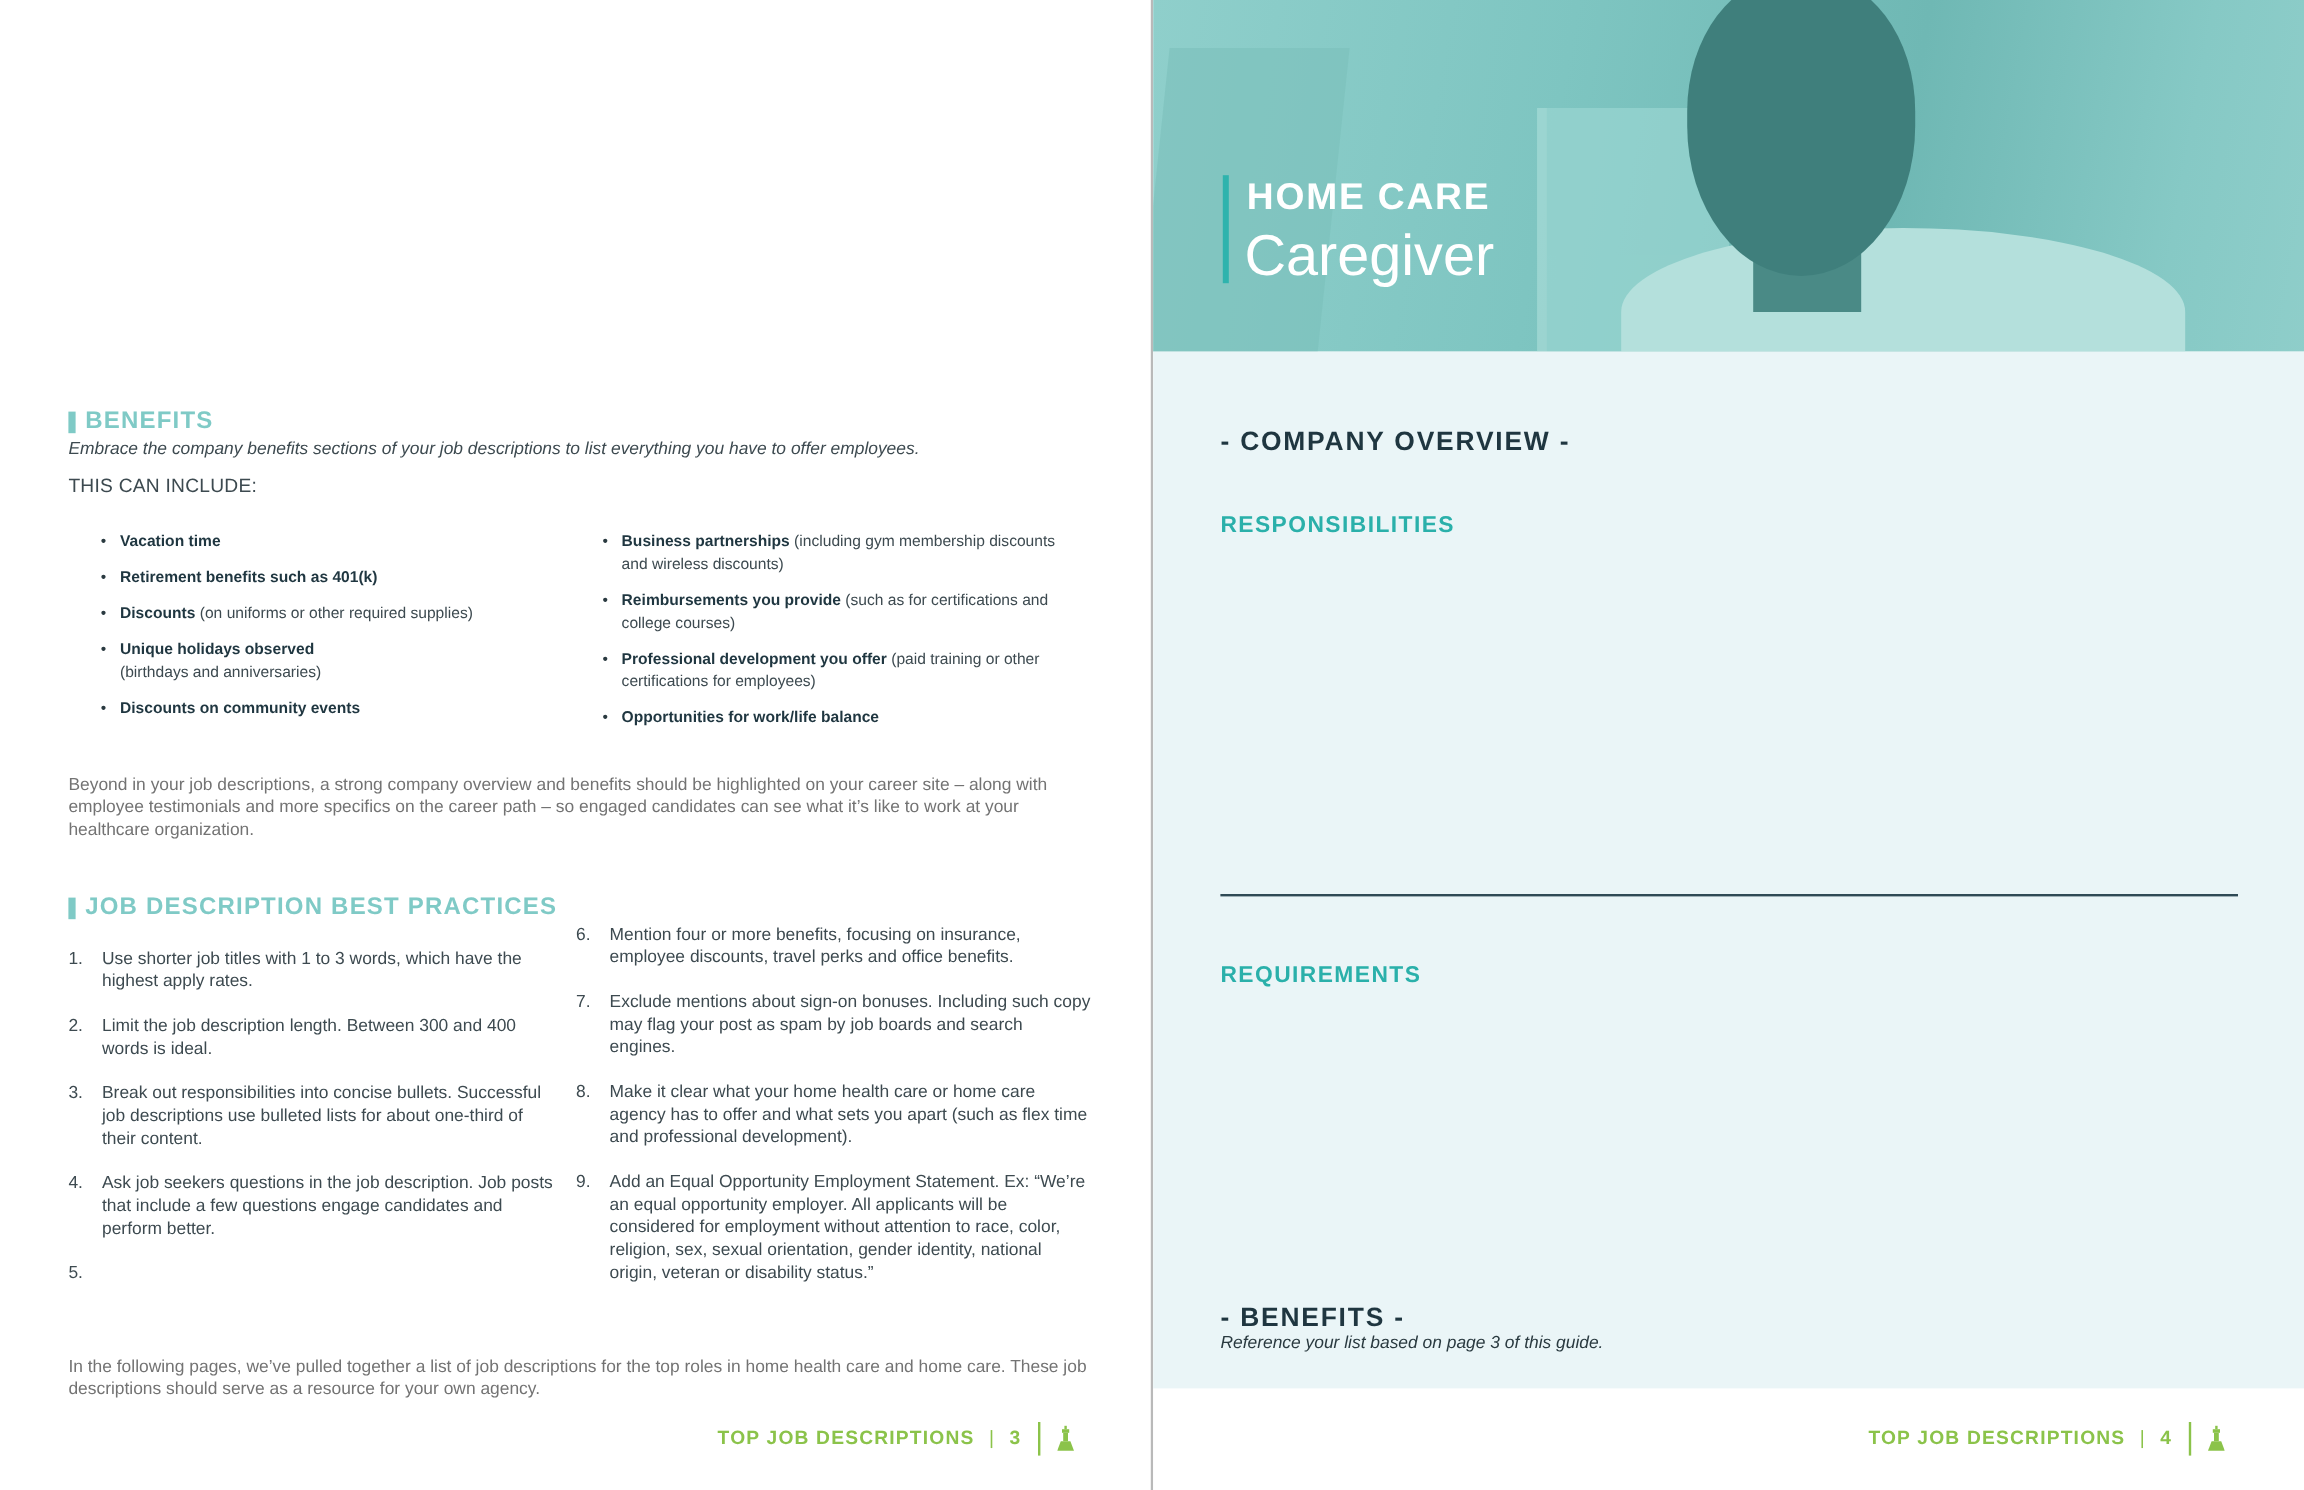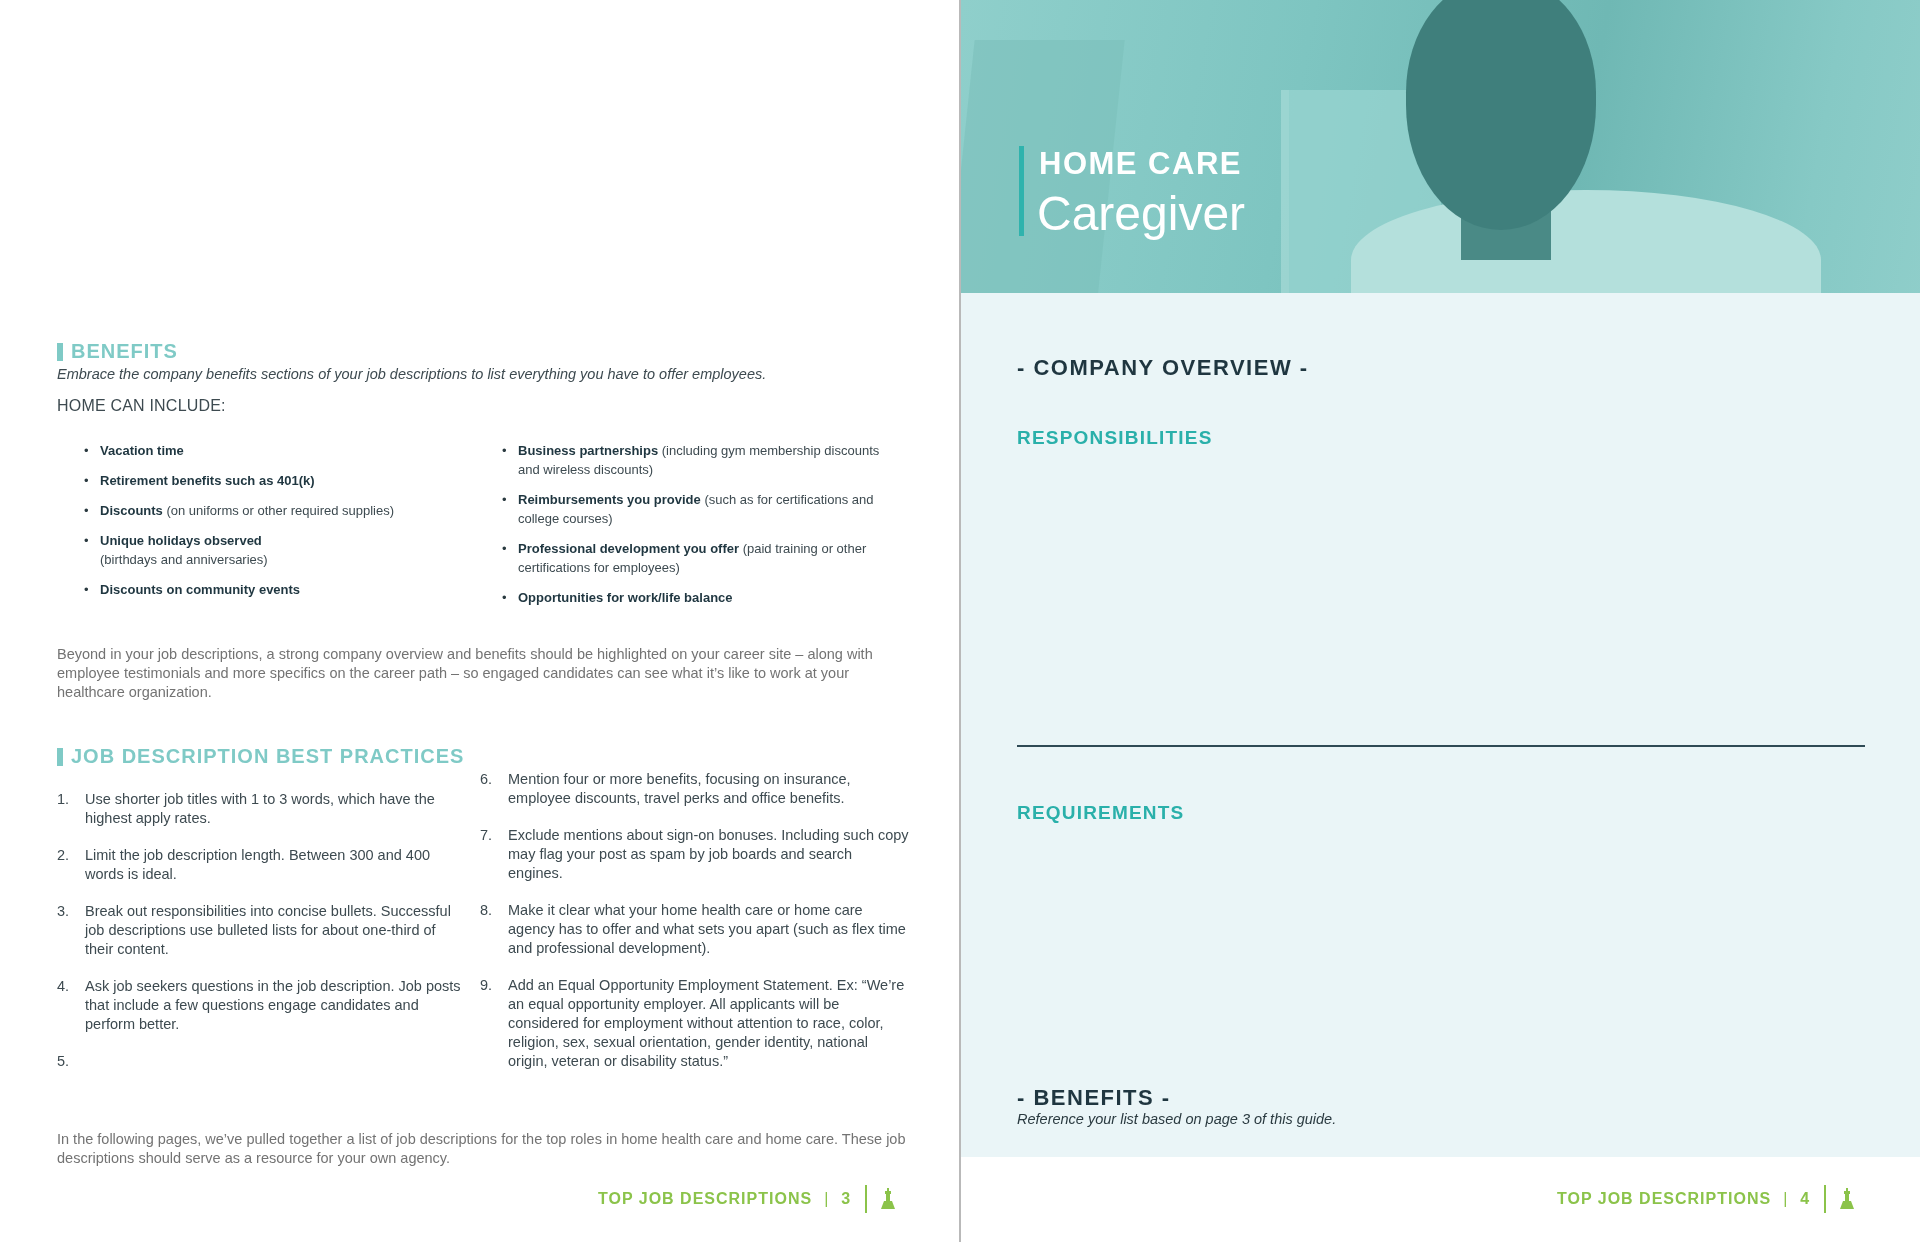--- a/index.html
+++ b/index.html
@@ -59,21 +59,21 @@
 </head>
 <body>
 
 <div class="page page-left">
 
   <div class="sec-title" style="top:340px;">
     <span class="bar"></span>
     <span>BENEFITS</span>
   </div>
   <div class="intro-italic">Embrace the company benefits sections of your job descriptions to list everything you have to offer employees.</div>
-  <div class="can-include">HOME CAN INCLUDE:</div>
+  <div class="can-include">THIS CAN INCLUDE:</div>
 
   <ul class="ben-col ben-left">
     <li><b>Vacation time</b><span></span></li>
     <li><b>Retirement benefits such as 401(k)</b><span></span></li>
     <li><b>Discounts</b><span> (on uniforms or other required supplies)</span></li>
     <li><b>Unique holidays observed</b><br><span>(birthdays and anniversaries)</span></li>
     <li><b>Discounts on community events</b><span></span></li>
   </ul>
 
   <ul class="ben-col ben-right">

